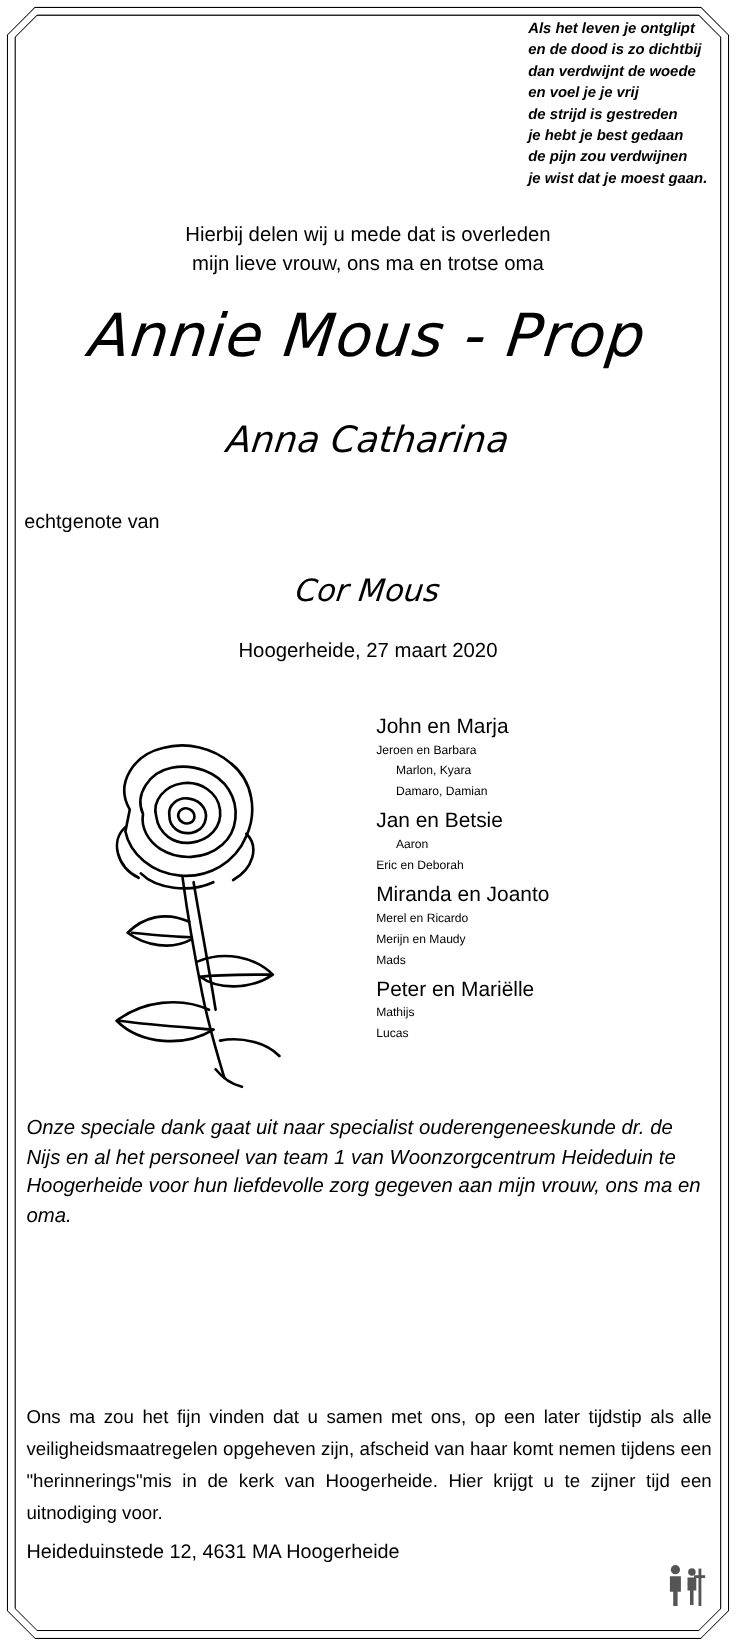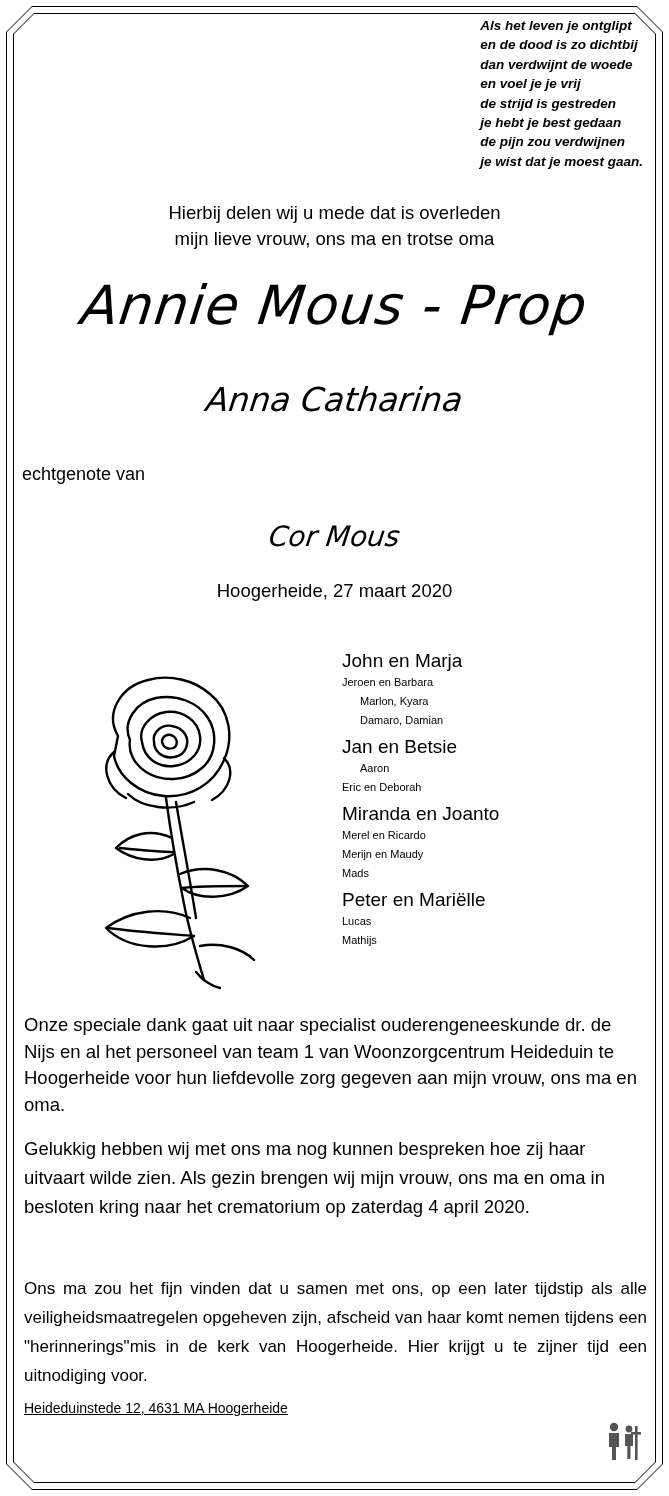--- a/index.html
+++ b/index.html
@@ -176,20 +176,21 @@
   }
   .fam-line.indent { padding-left: 18px; }
 
   
   .thanks {
     position: absolute;
     left: 2px;
     top: 1000px;
     width: 623px;
     font-size: 18.5px;
+    font-style: italic;
     line-height: 26.5px;
   }
   .para1 {
     position: absolute;
     left: 2px;
     top: 1122px;
     width: 623px;
     font-size: 18.5px;
     line-height: 29px;
   }
@@ -200,22 +201,21 @@
     width: 623px;
     font-size: 17px;
     line-height: 29px;
     text-align: justify;
   }
   .address {
     position: absolute;
     left: 2px;
     top: 1388px;
     width: 500px;
-    font-size: 14px;
-    text-decoration: underline;
+    font-size: 18px;
   }
   .logo {
     position: absolute;
     right: 2px;
     bottom: 6px;
     width: 44px;
     height: 44px;
   }
 </style>
 </head>
@@ -286,26 +286,25 @@
       <div class="fam-line indent">Marlon, Kyara</div>
       <div class="fam-line indent">Damaro, Damian</div>
       <div class="fam-head">Jan en Betsie</div>
       <div class="fam-line indent">Aaron</div>
       <div class="fam-line">Eric en Deborah</div>
       <div class="fam-head">Miranda en Joanto</div>
       <div class="fam-line">Merel en Ricardo</div>
       <div class="fam-line">Merijn en Maudy</div>
       <div class="fam-line">Mads</div>
       <div class="fam-head">Peter en Mariëlle</div>
+      <div class="fam-line">Mathijs</div>
       <div class="fam-line">Lucas</div>
-      <div class="fam-line">Mathijs</div>
     </div>
 
     <div class="thanks">Onze speciale dank gaat uit naar specialist ouderengeneeskunde dr. de Nijs en al het personeel van team 1 van Woonzorgcentrum Heideduin te Hoogerheide voor hun liefdevolle zorg gegeven aan mijn vrouw, ons ma en oma.</div>
-    <div class="para1">Gelukkig hebben wij met ons ma nog kunnen bespreken hoe zij haar uitvaart wilde zien. Als gezin brengen wij mijn vrouw, ons ma en oma in besloten kring naar het crematorium op zaterdag 4 april 2020.</div>
     <div class="para2">Ons ma zou het fijn vinden dat u samen met ons, op een later tijdstip als alle veiligheidsmaatregelen opgeheven zijn, afscheid van haar komt nemen tijdens een "herinnerings"mis in de kerk van Hoogerheide. Hier krijgt u te zijner tijd een uitnodiging voor.</div>
     <div class="address">Heideduinstede 12, 4631 MA  Hoogerheide</div>
 
     <div class="logo">
       <svg viewBox="0 0 44 44" width="44" height="44">
         <g fill="#555">
           <circle cx="13" cy="9" r="4.2"></circle>
           <path d="M8 15 h10 v14 h-3 v13 h-4 v-13 h-3 z"></path>
           <circle cx="28" cy="11" r="3.4"></circle>
           <path d="M24 16 h8 v12 h-2.5 v13 h-3.2 v-13 H24 z"></path>

